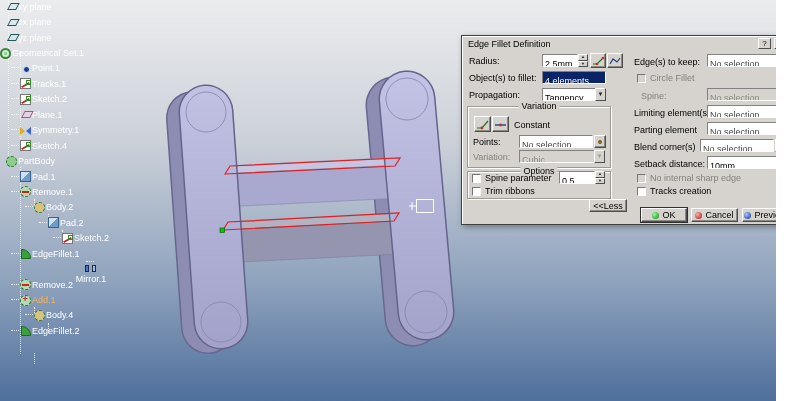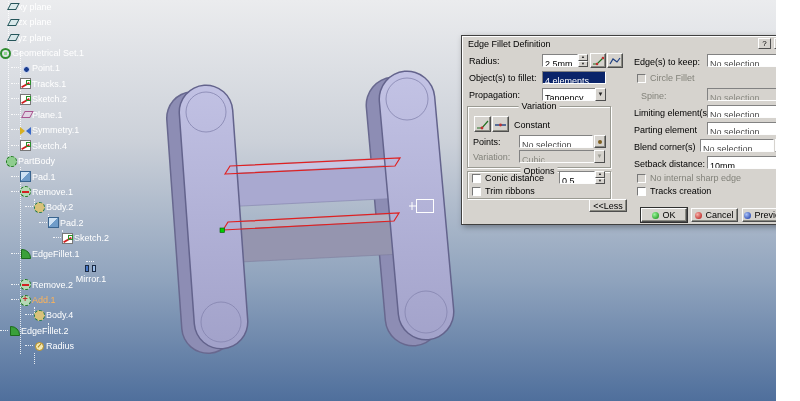--- a/index.html
+++ b/index.html
@@ -233,29 +233,24 @@
         <div class="trow" style="padding-left: 11px;">
     <span class="stub"></span>
     <span class="ticon icon-add"></span>
     <span class="tlabel hl">Add.1</span>
   </div>
         <div class="trow" style="padding-left: 25px;">
     <span class="stub"></span>
     <span class="ticon icon-body"></span>
     <span class="tlabel">Body.4</span>
   </div>
-        <div class="trow" style="padding-left: 0;">
+        <div class="trow" style="padding-left: 11px;">
     <span class="stub"></span>
     <span class="ticon icon-fillet"></span>
     <span class="tlabel">EdgeFillet.2</span>
-  </div>
-        <div class="trow" style="padding-left: 25px;">
-    <span class="stub"></span>
-    <span class="ticon icon-radius"></span>
-    <span class="tlabel">Radius</span>
   </div>
       </div>
   </div>
 
   <div class="dlg">
     <div class="tbar">
       <span class="ttext">Edge Fillet Definition</span>
     </div>
     <div class="tbtn" style="left:296px">?</div>
     <div class="tbtn" style="left:312px">×</div>
@@ -310,21 +305,21 @@
         </svg>
     </div>
     <div class="lbl dis" style="left:11px;top:116px">Variation:</div>
     <div class="fld disf" style="left:57px;top:114px;width:76px">Cubic</div>
     <div class="drop disf" style="left:132px;top:114px">▼</div>
 
     <div class="grp" style="left:5px;top:135px;width:142px;height:26px">
       <div class="grplbl">Options</div>
     </div>
     <div class="chk" style="left:10px;top:138px"></div>
-    <div class="lbl" style="left:23px;top:137px">Conic distance</div>
+    <div class="lbl" style="left:23px;top:137px">Spine parameter</div>
     <div class="fld dark" style="left:97px;top:135px;width:36px">0.5</div>
     <div class="spin" style="left:133px;top:135px">
         <span>▲</span>
         <span>▼</span>
       </div>
     <div class="chk" style="left:10px;top:151px"></div>
     <div class="lbl" style="left:23px;top:150px">Trim ribbons</div>
 
     <div class="btn" style="left:127px;top:163px;width:38px;height:13px">&lt;&lt;Less</div>
 

